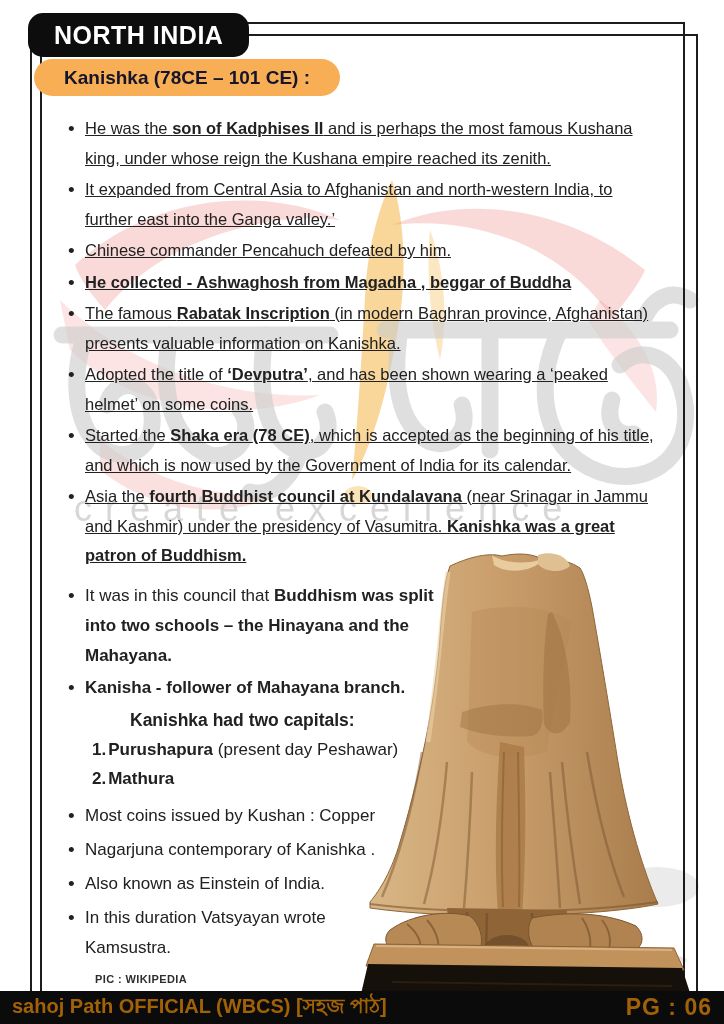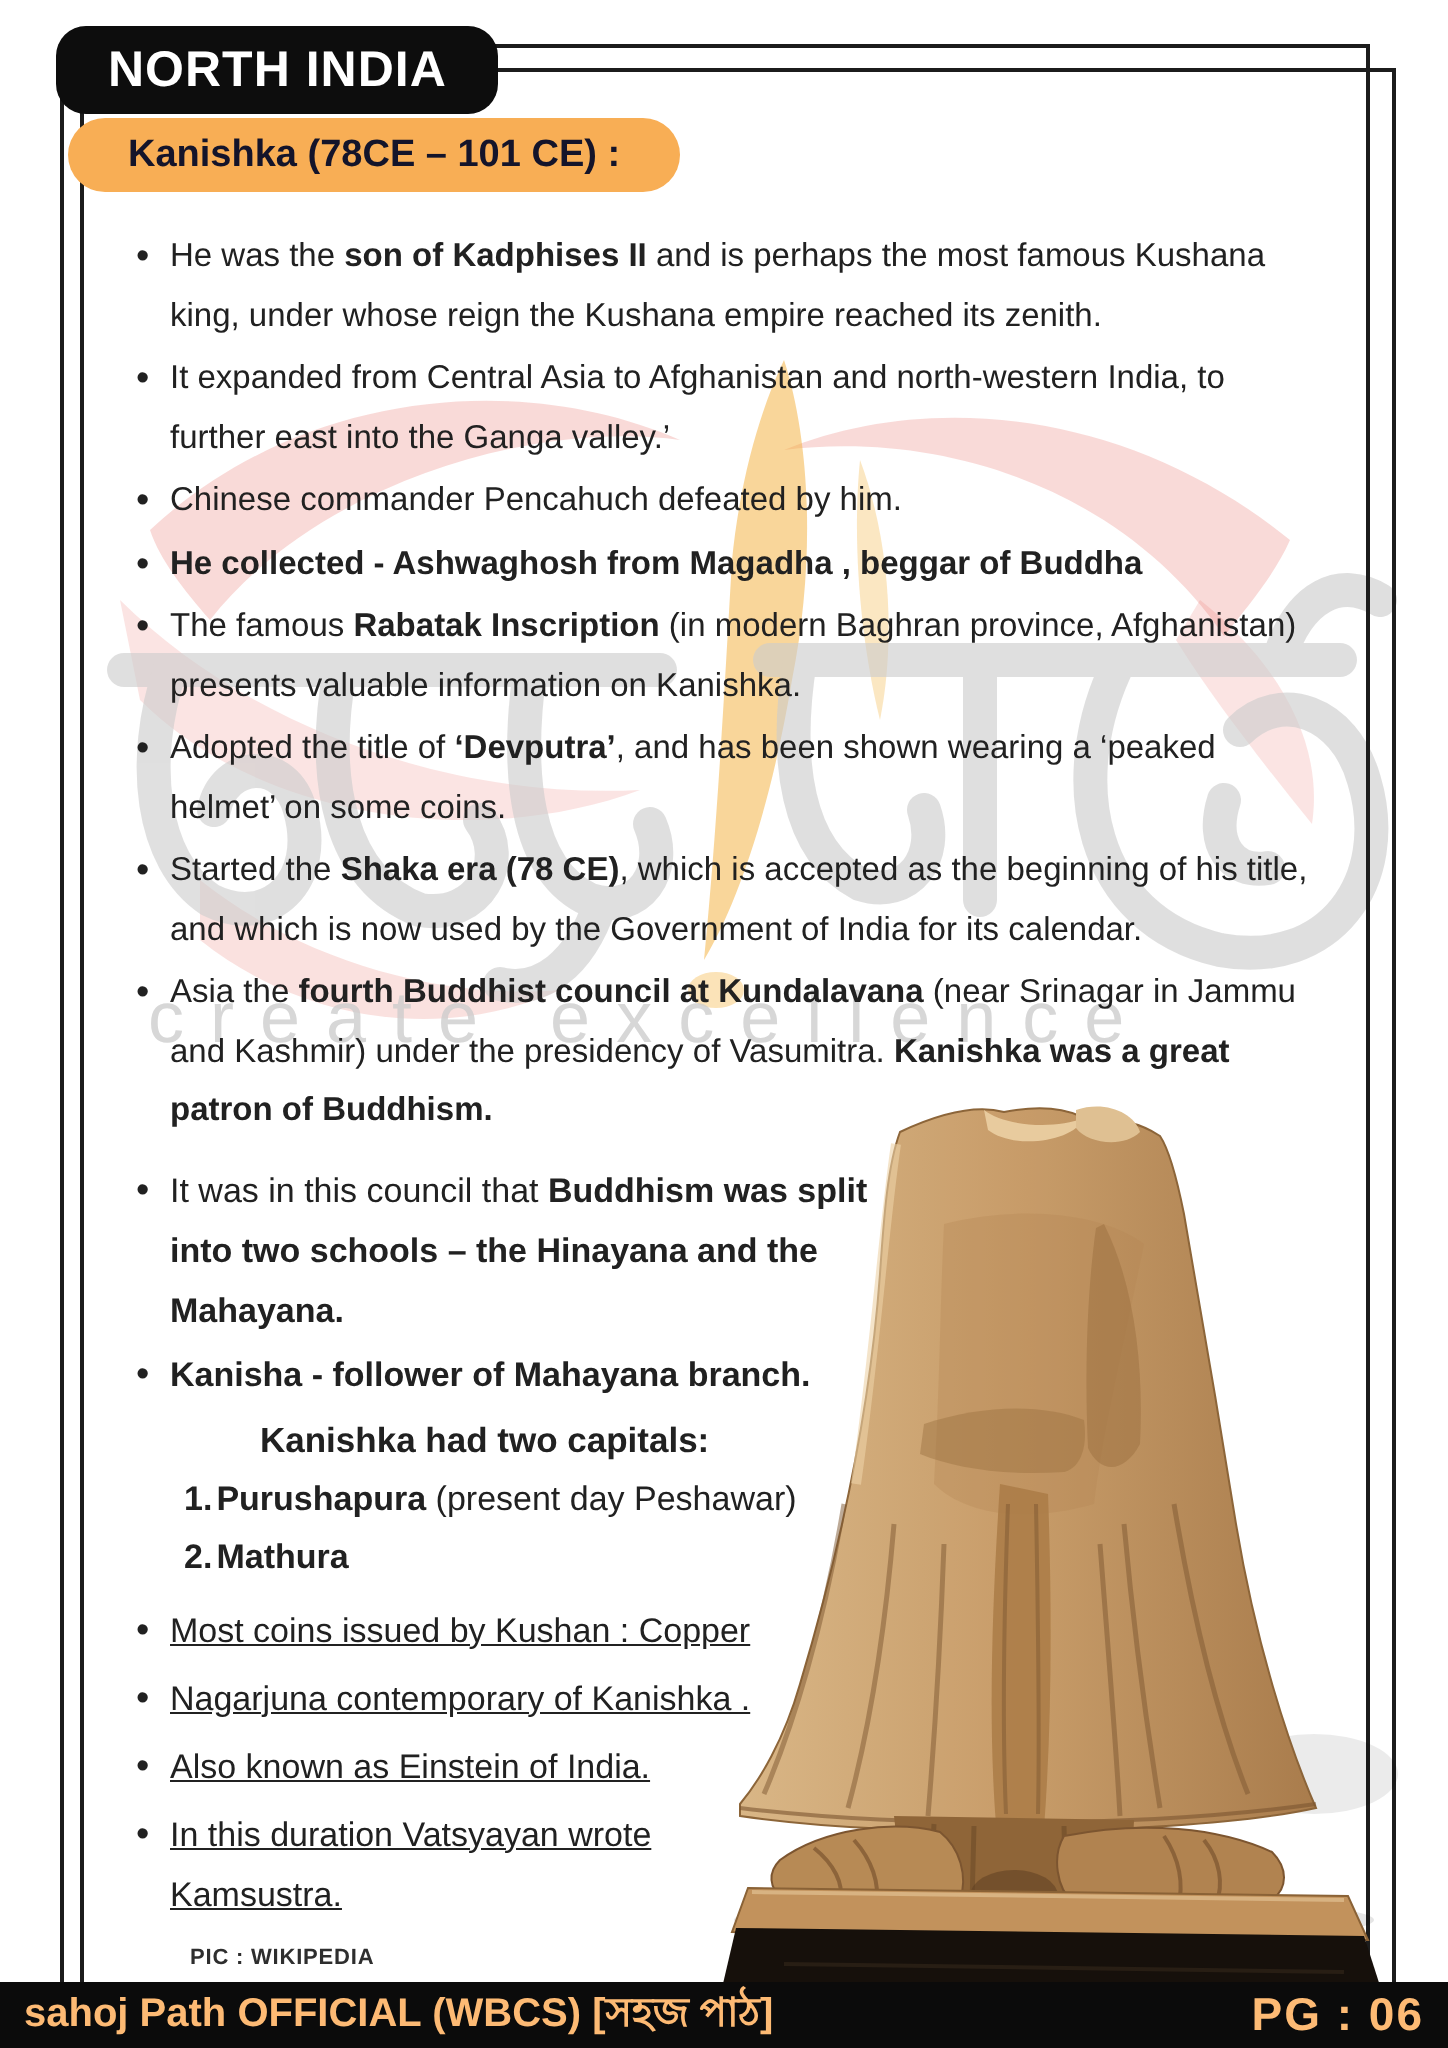--- a/index.html
+++ b/index.html
@@ -33,48 +33,48 @@
     background:#f8ae55;border-radius:20px;display:flex;align-items:center;
     padding:0 30px;color:#14142a;font-weight:bold;font-size:19px;
   }
 
   
   .content{position:absolute;left:30px;top:104px;width:648px;z-index:4;
     padding:8px 20px 0 38px;box-sizing:border-box;}
   ul.blist{list-style:none;margin:0;padding:0;}
   ul.blist li{position:relative;padding-left:17px;margin:2px 0;}
   ul.blist li::before{content:"\2022";position:absolute;left:0;top:0;font-size:19px;}
-  .s1{font-size:16.5px;line-height:29.5px;}
+  .s1{font-size:16.5px;line-height:29.5px;text-decoration:underline;}
   .bold{font-weight:bold;}
   .narrow{width:372px;margin-top:10px;}
   .narrow .blist{font-size:17px;line-height:30px;}
   .capitals-heading{font-weight:bold;font-size:17.5px;line-height:30px;margin:0 0 0 62px;}
   ol.capitals{list-style:none;counter-reset:cap;margin:0;padding:0 0 0 24px;
     font-size:17px;line-height:29px;}
   ol.capitals li{counter-increment:cap;}
   ol.capitals li::before{content:counter(cap) ".";font-weight:bold;margin-right:2px;}
   ul.facts{width:312px;margin-top:8px;font-size:17px;line-height:30px;}
-  ul.facts li{margin:4px 0;text-decoration:underline;}
+  ul.facts li{margin:4px 0;}
   .caption{margin:10px 0 0 27px;font-size:11px;letter-spacing:.4px;color:#2e2e2e;font-weight:bold;}
 
   
   .statue{position:absolute;left:352px;top:552px;z-index:3;pointer-events:none;}
 
   
   .contact-banner{
     position:absolute;left:0;top:964px;width:240px;height:27px;z-index:6;
     background:#f8a544;display:flex;align-items:center;padding-left:12px;
     box-sizing:border-box;font-weight:bold;font-size:19px;color:#101020;
     clip-path:polygon(0 0,95.5% 0,86% 100%,0 100%);
     margin-top:36px;
   }
   .bottom-bar{
     position:absolute;left:0;top:991px;width:724px;height:33px;z-index:6;
     background:#0b0b0b;display:flex;align-items:center;justify-content:space-between;
-    padding:0 12px;box-sizing:border-box;color:#fdba74;
+    padding:0 12px;box-sizing:border-box;color:#a16207;
   }
   .brand{font-weight:bold;font-size:20px;}
   .pagenum{font-weight:bold;font-size:23px;letter-spacing:1px;}
 </style>
 </head>
 <body>
 
 <div class="page">
 
   <div class="frame frame-back"></div>

